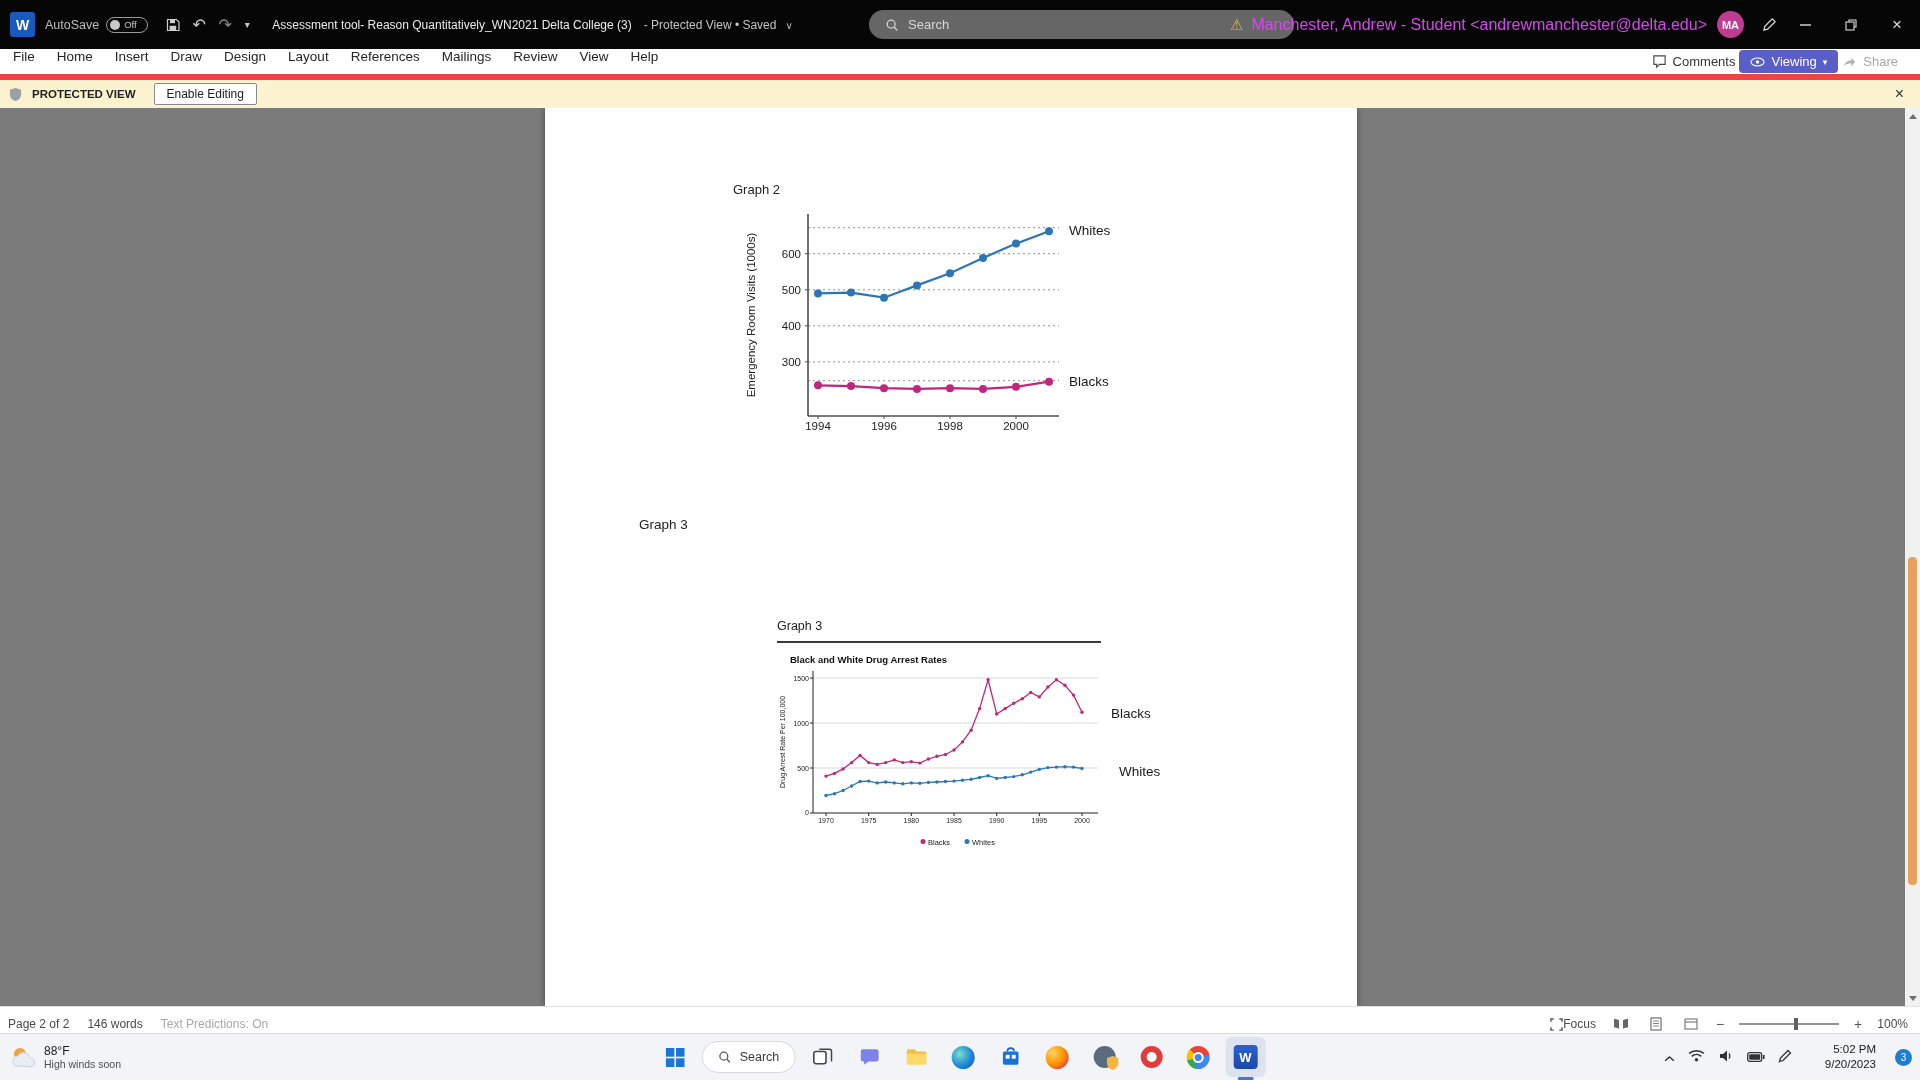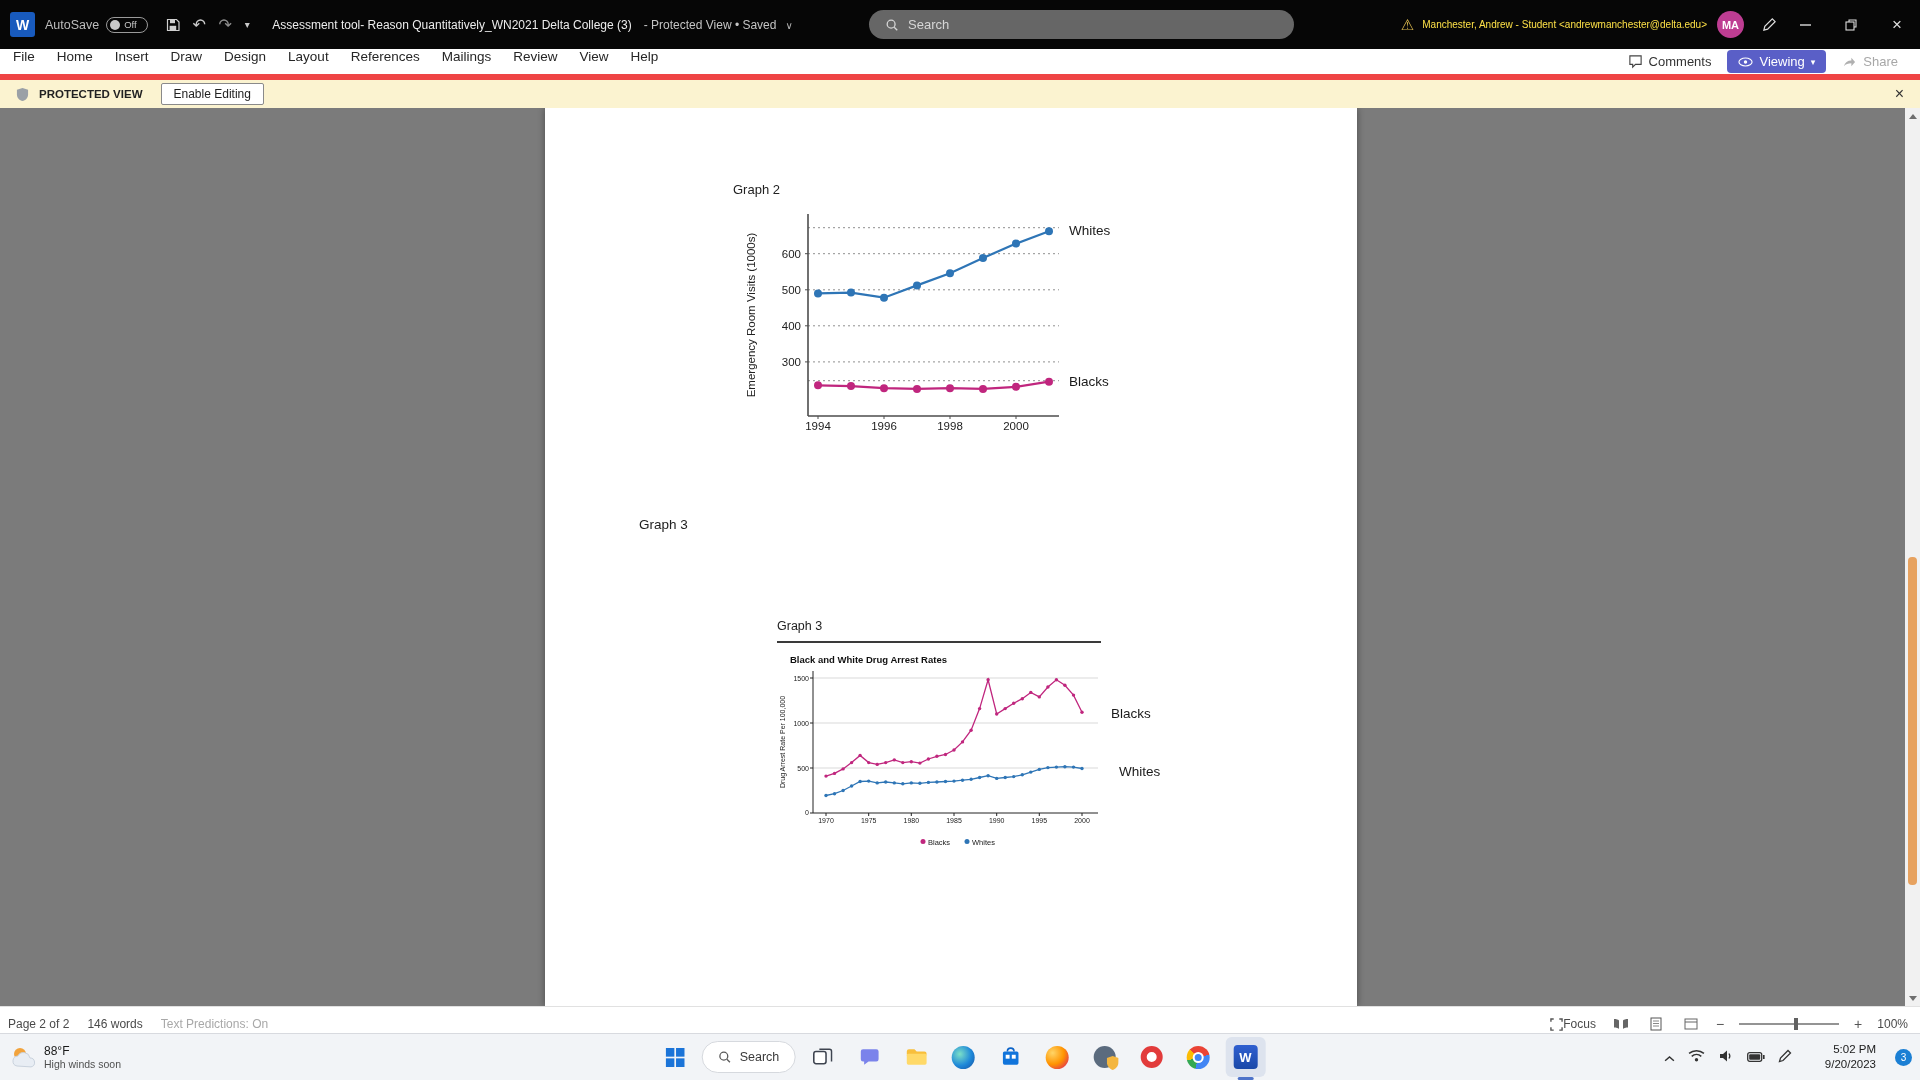--- a/index.html
+++ b/index.html
@@ -20,35 +20,35 @@
   .tb-icon.dim{color:#8d8d8d}
   .tb-icon.sm{font-size:10px;width:18px}
   .tb-title{display:flex;align-items:baseline;margin-left:16px;white-space:nowrap;font-size:12px;color:#ececec}
   .tb-state{color:#c4c4c4;margin-left:12px}
   .tb-caret{margin-left:9px;font-size:10px;color:#b5b5b5}
   .tb-search{position:absolute;left:869px;top:10px;width:425px;height:29px;border-radius:15px;background:#666;display:flex;align-items:center;padding:0 16px;gap:9px}
   .tb-search input{flex:1;background:transparent;border:none;outline:none;color:#eee;font-size:13px}
   .tb-search input::placeholder{color:#d6d6d6}
   .tb-right{position:absolute;right:0;top:0;height:49px;display:flex;align-items:center}
   .tb-warn{color:#d8b64d;font-size:15px;margin-right:8px}
-  .tb-account{color:#fde047;font-size:10px;white-space:nowrap}
+  .tb-account{color:#d946ef;font-size:16px;white-space:nowrap}
   .tb-avatar{width:27px;height:27px;border-radius:50%;background:#BE3D92;color:#fff;font-size:11px;font-weight:bold;display:flex;align-items:center;justify-content:center;margin:0 12px 0 10px}
   .win-btn{width:46px;height:49px;display:flex;align-items:center;justify-content:center;color:#ddd;font-size:17px}
 
   
   .ribbon{flex:0 0 31px;background:#fff;display:flex;padding-left:2px;border-bottom:6px solid #ef4444}
   .ribbon .tab{font-size:13.5px;color:#262626;padding:0 11px}
-  .ribbon-right{margin-left:auto;display:flex;align-items:center;gap:16px;margin-right:22px}
+  .ribbon-right{margin-left:auto;display:flex;align-items:center;gap:4px;margin-right:22px}
   .rb-comments{display:flex;align-items:center;gap:6px;font-size:13px;color:#333}
   .rb-viewing{display:flex;align-items:center;gap:6px;font-size:13px;color:#fff;background:#5A5FC7;border-radius:4px;padding:4px 11px}
   .rb-viewing .car{font-size:9px}
   .rb-share{display:flex;align-items:center;gap:6px;font-size:13px;color:#a7a7a7}
 
   
-  .banner{flex:0 0 28px;background:#FBF3D0;display:flex;align-items:center;gap:10px;padding-left:16px;font-size:12px;color:#222;position:relative}
+  .banner{flex:0 0 28px;background:#FBF3D0;display:flex;align-items:center;gap:10px;padding-left:9px;font-size:12px;color:#222;position:relative}
   .pv-label{font-weight:bold;font-size:11.5px}
   .pv-msg{text-decoration:underline}
   .pv-btn{background:#fff;border:1px solid #8a8a8a;border-radius:2px;font-size:12px;padding:3px 12px;margin-left:8px;color:#222}
   .pv-close{position:absolute;right:16px;font-size:16px;color:#333}
 
   
   .canvas{flex:1;position:relative;background:#7B7B7B;overflow:hidden}
   .page{position:absolute;left:545px;top:0;width:812px;height:100%;background:#fff;box-shadow:0 0 7px rgba(0,0,0,.4)}
   .g2-label{position:absolute;left:188px;top:74px;font-size:13px;color:#222}
   .chart1{position:absolute;left:180px;top:70px;overflow:visible}

